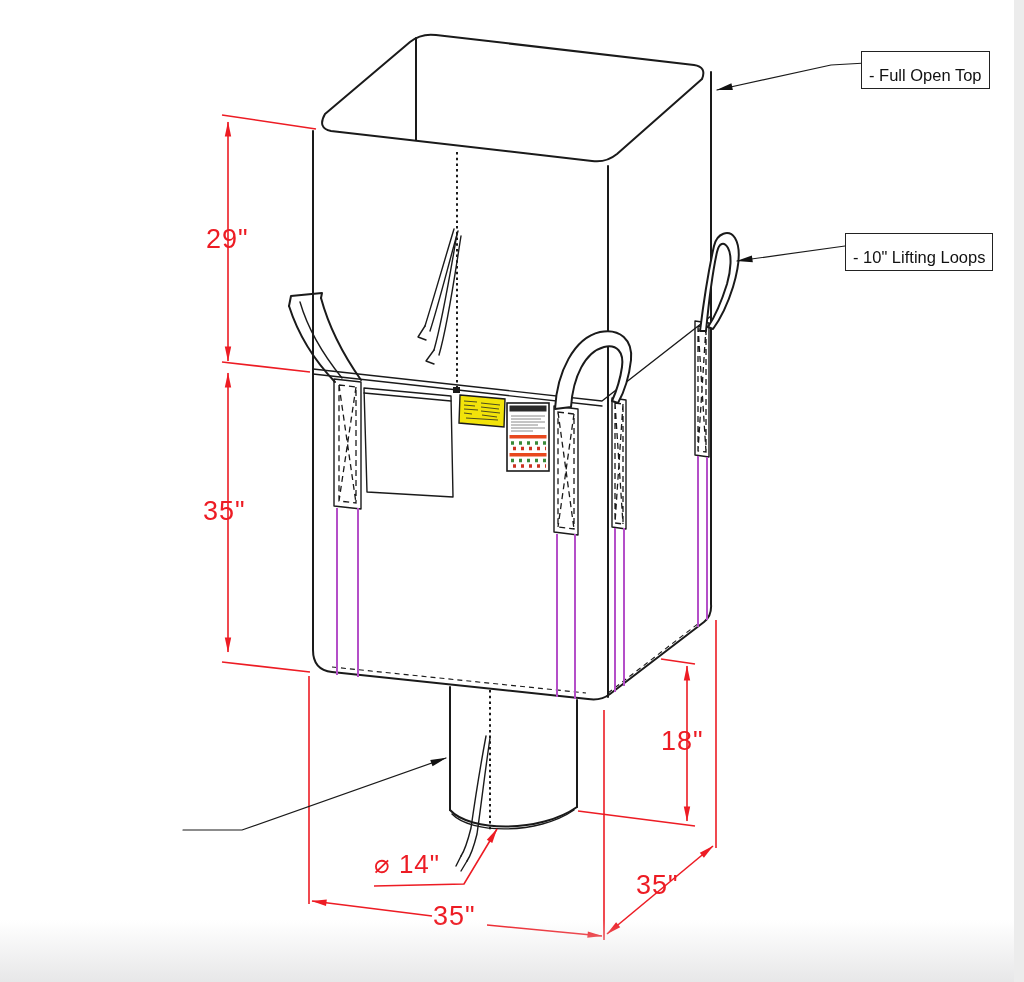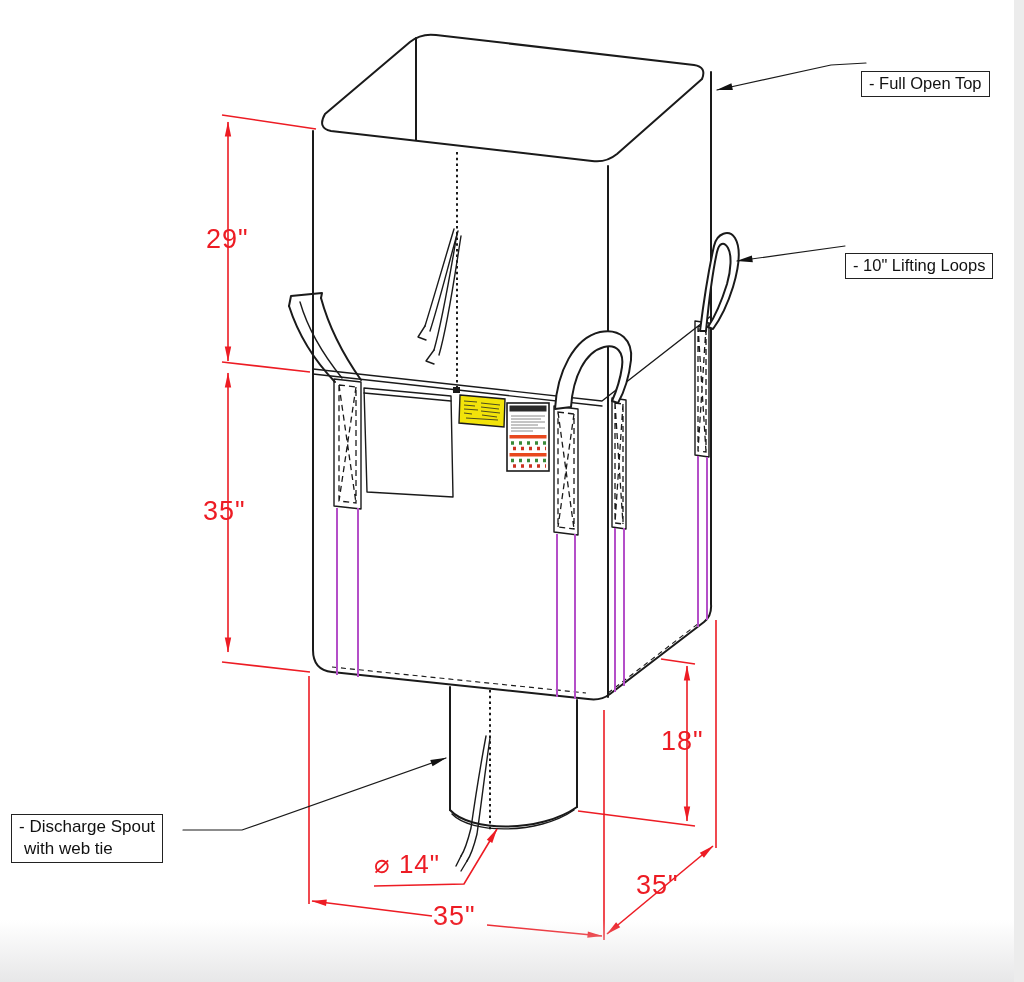--- a/index.html
+++ b/index.html
@@ -19,21 +19,21 @@
   .dash{stroke:var(--drawing-line);stroke-width:1.3;fill:none;stroke-dasharray:6 4;}
   .dot{stroke:var(--drawing-line);stroke-width:2;fill:none;stroke-dasharray:2.5 3.2;}
   .hem{stroke:var(--drawing-line);stroke-width:1.1;fill:none;stroke-dasharray:5 4;}
   .purple{stroke:var(--stitch-purple);stroke-width:2;fill:none;}
   .red{stroke:var(--dimension-red);stroke-width:1.6;fill:none;}
   .ribbon{fill:#fff;stroke:var(--drawing-line);stroke-width:2;stroke-linejoin:round;}
   .scrib{stroke:#3a3a20;stroke-width:0.9;fill:none;}
   .grayln{stroke:#8a8a8a;stroke-width:1;fill:none;}
   .dim-text{position:absolute;color:var(--dimension-red);font-size:27px;letter-spacing:1px;white-space:nowrap;}
   .callout{position:absolute;border:1.4px solid #222;background:#fff;color:#111;
-           font-size:16.5px;line-height:1.3;padding:1px 7px 2px 7px;white-space:nowrap;margin-top:20px;}
+           font-size:16.5px;line-height:1.3;padding:13px 7px 2px 7px;white-space:nowrap;}
   .fade-bottom{position:absolute;left:0;bottom:0;width:100%;height:62px;
            background:linear-gradient(180deg,rgba(233,233,233,0),#e7e7e8);}
   .gutter{position:absolute;right:0;top:0;width:10px;height:100%;background:#ececec;}
 </style>
 </head>
 <body>
 
 <div class="stage">
 
 <svg width="1024" height="982" viewBox="0 0 1024 982">
@@ -177,21 +177,17 @@
 <div class="dim-text" style="left:374px;top:849px;font-size:26px;">⌀ 14"</div>
 <div class="dim-text" style="left:433px;top:901px;">35"</div>
 <div class="dim-text" style="left:636px;top:870px;">35"</div>
 
 <div class="callout" style="left:861px;top:51px;">
   <span>- Full Open Top</span>
 </div>
 <div class="callout" style="left:845px;top:233px;">
   <span>- 10" Lifting Loops</span>
 </div>
-<div class="callout" style="left:11px;top:794px;font-size:17px;">
-  <div>- Discharge Spout</div>
-  <div style="padding-left:5px;">with web tie</div>
-</div>
 
 <div class="fade-bottom"></div>
 <div class="gutter"></div>
 
 </div>
 
 </body></html>

